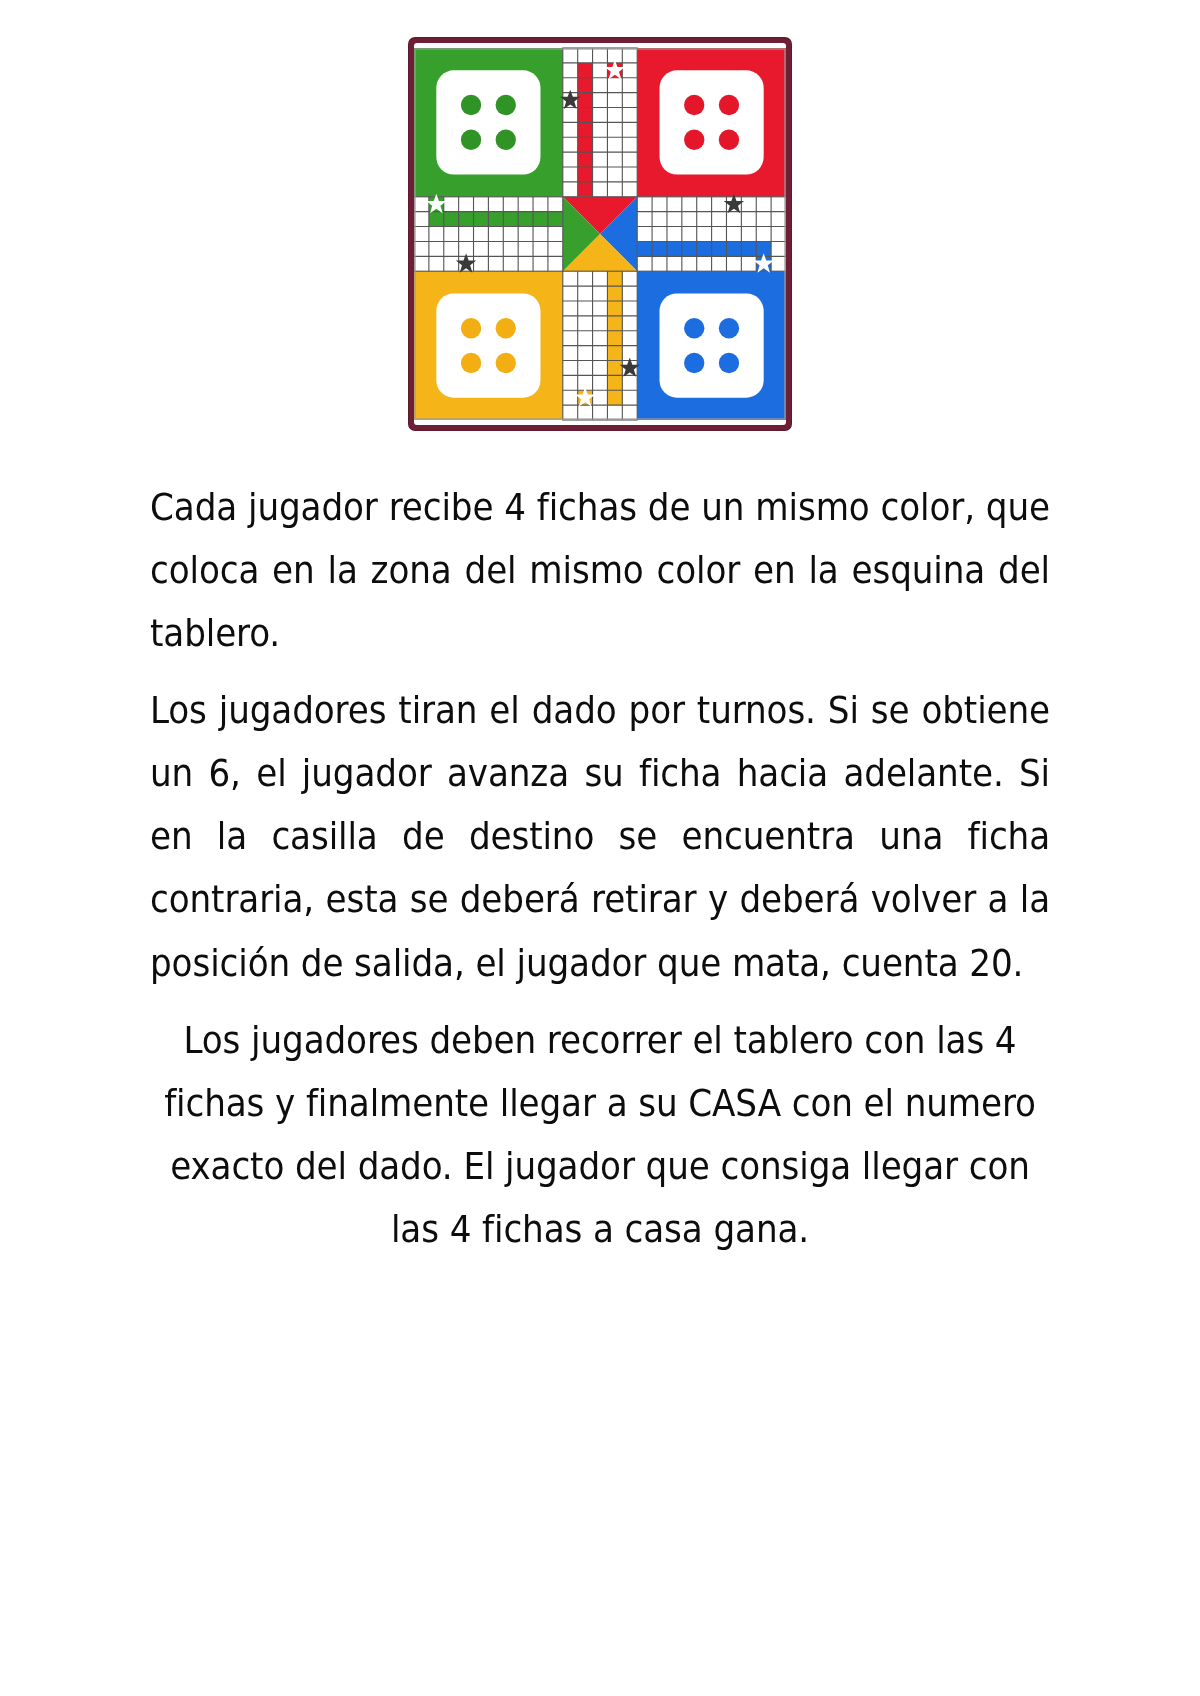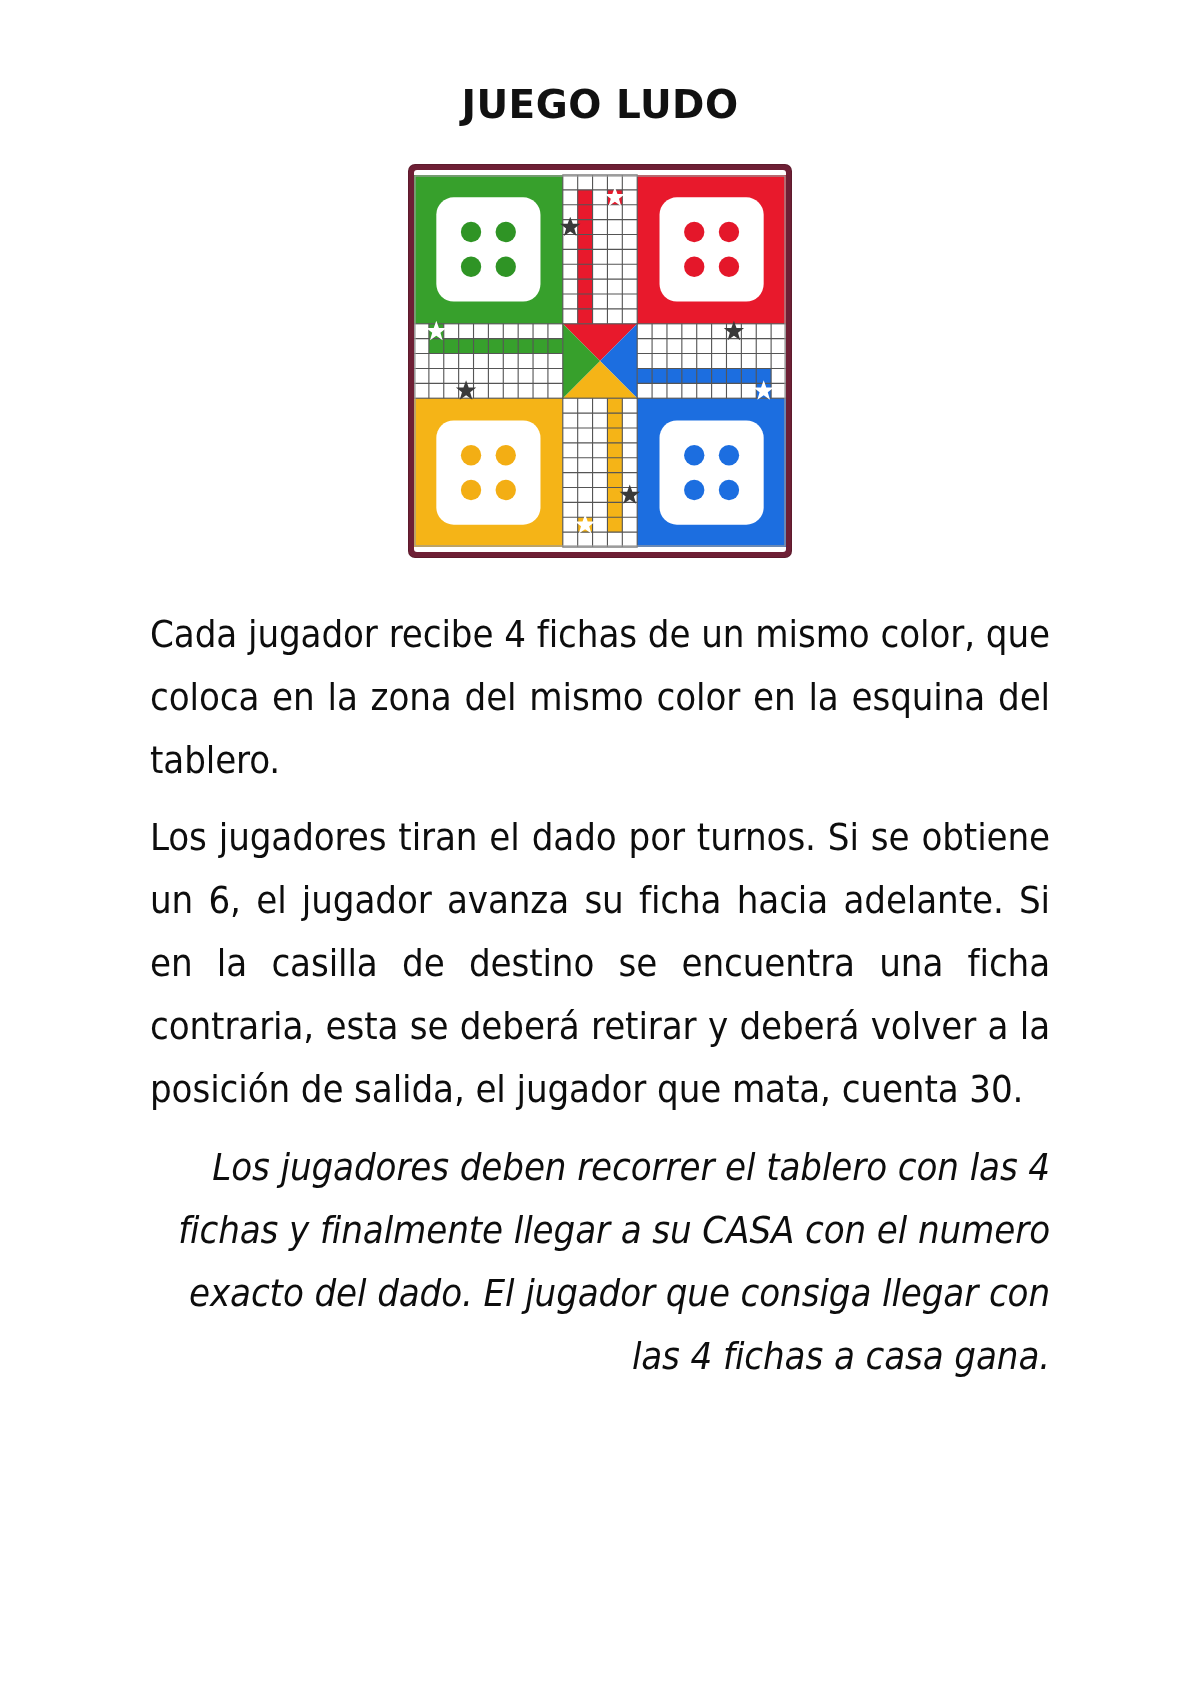--- a/index.html
+++ b/index.html
@@ -63,33 +63,31 @@
     line-height: 1.66;
     text-align: justify;
     text-justify: inter-word;
     color: #0d0d0d;
     letter-spacing: -0.1px;
   }
   .para:first-of-type {
     margin-top: 46px;
   }
   .para.last {
-    text-align: right;
-    font-style: italic;
+    text-align: center;
   }
   .text-block {
     padding-top: 0;
   }
 </style>
 </head>
 <body>
 
 <div class="page">
 
-  <h1 class="doc-title">JUEGO LUDO</h1>
 
   <div class="figure-wrap">
     <div class="ludo-frame">
       <svg class="ludo-inner" viewBox="0 0 150 150">
         <defs>
           <g id="pip-group">
             <circle cx="-7" cy="-7" r="4.1"></circle>
             <circle cx="7" cy="-7" r="4.1"></circle>
             <circle cx="-7" cy="7" r="4.1"></circle>
             <circle cx="7" cy="7" r="4.1"></circle>
@@ -225,17 +223,17 @@
           <use href="#star-shape" x="0" y="0" transform="translate(69,141)" fill="#ffffff"></use>
         </g>
 
         <rect x="0.4" y="0.4" width="149.2" height="149.2" fill="none" stroke="#9a9a9a" stroke-width="0.5"></rect>
       </svg>
     </div>
   </div>
 
   <div class="text-block">
     <p class="para">Cada jugador recibe 4 fichas de un mismo color, que coloca en la zona del mismo color en la esquina del tablero.</p>
-    <p class="para">Los jugadores tiran el dado por turnos. Si se obtiene un 6, el jugador avanza su ficha hacia adelante. Si en la casilla de destino se encuentra una ficha contraria, esta se deberá retirar y deberá volver a la posición de salida, el jugador que mata, cuenta 30.</p>
+    <p class="para">Los jugadores tiran el dado por turnos. Si se obtiene un 6, el jugador avanza su ficha hacia adelante. Si en la casilla de destino se encuentra una ficha contraria, esta se deberá retirar y deberá volver a la posición de salida, el jugador que mata, cuenta 20.</p>
     <p class="para last">Los jugadores deben recorrer el tablero con las 4 fichas y finalmente llegar a su CASA con el numero exacto del dado. El jugador que consiga llegar con las 4 fichas a casa gana.</p>
   </div>
 
 </div>
 
 </body></html>

